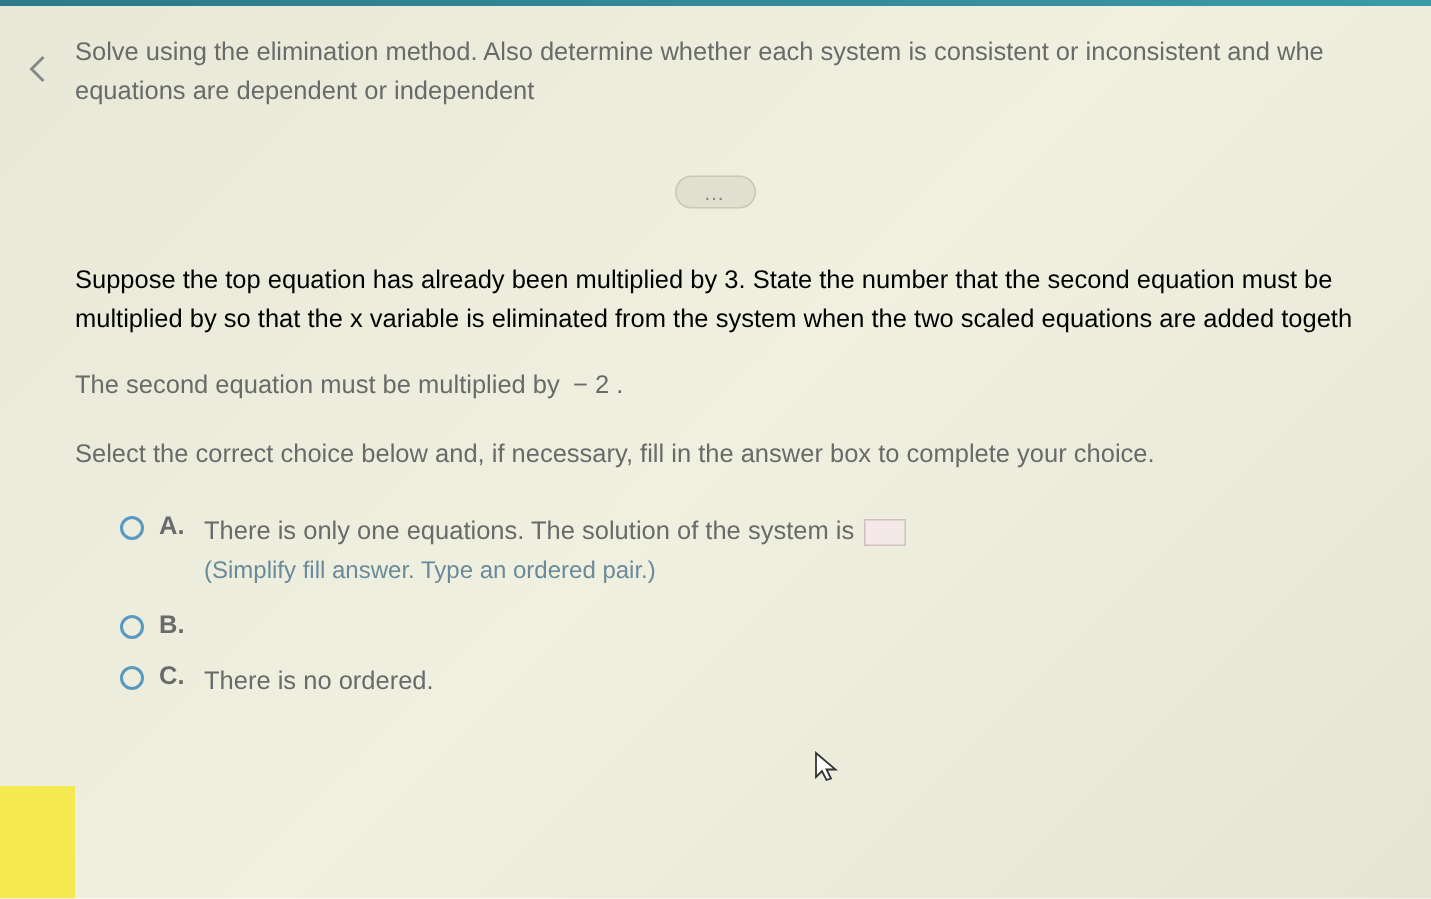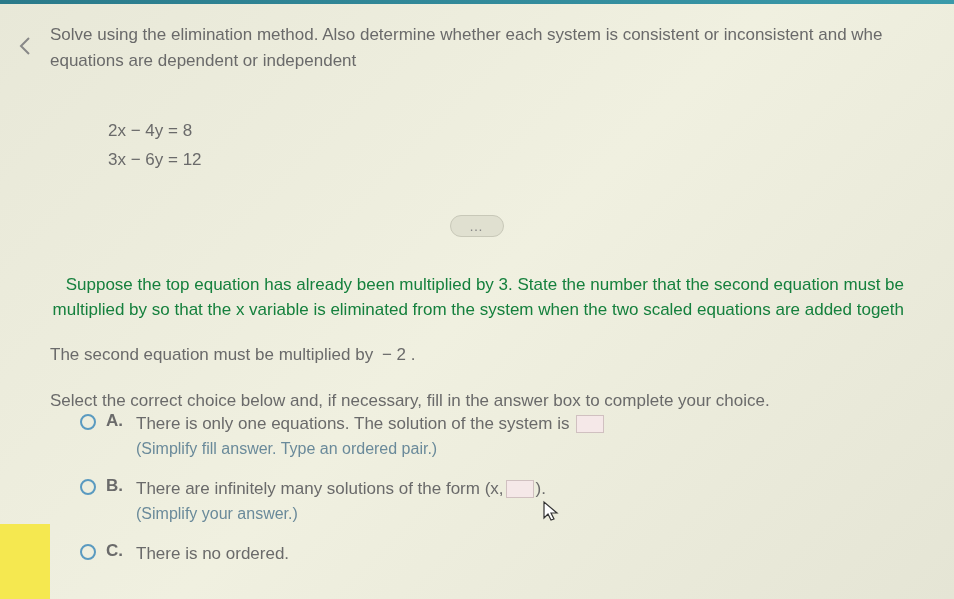--- a/index.html
+++ b/index.html
@@ -67,36 +67,36 @@
       border-radius: 12px;
       padding: 2px 18px;
       font-size: 14px;
       color: #888;
       cursor: pointer;
       letter-spacing: 2px;
     }
     .sub-question {
       font-size: 17px;
       line-height: 1.5;
-      color: #15803d;
+      color: #000000;
       margin-bottom: 22px;
-      text-align: right;
     }
     .answer-line {
       font-size: 17px;
       color: #6a6a6a;
       margin-bottom: 26px;
     }
     .answer-value {
       display: inline-block;
       margin-left: 4px;
     }
     .instruction {
       font-size: 17px;
       color: #6a6a6a;
+      margin-bottom: 28px;
     }
     .choices {
       margin-left: 30px;
     }
     .choice {
       display: flex;
       align-items: flex-start;
       margin-bottom: 14px;
       font-size: 17px;
       color: #6a6a6a;
@@ -159,24 +159,20 @@
 
 <div class="back-arrow">
   <svg viewBox="0 0 24 24">
     <polyline points="15 4 7 12 15 20"></polyline>
   </svg>
 </div>
 
 <div class="content">
   <div class="question-text">Solve using the elimination method. Also determine whether each system is consistent or inconsistent and whe equations are dependent or independent</div>
 
-  <div class="equations">
-    <div class="equation">2x − 4y = 8</div>
-    <div class="equation">3x − 6y = 12</div>
-  </div>
 
   <div class="more-button">
     <button class="ellipsis-btn">…</button>
   </div>
 
   <div class="sub-question">Suppose the top equation has already been multiplied by 3. State the number that the second equation must be multiplied by so that the x variable is eliminated from the system when the two scaled equations are added togeth</div>
 
   <div class="answer-line">
     <span>The second equation must be multiplied by</span>
     <span class="answer-value">− 2</span> .
@@ -192,24 +188,20 @@
       <div class="choice-text">
         <span>There is only one equations. The solution of the system is </span>
         <span class="answer-box"></span><br>
         <span class="hint">(Simplify fill answer. Type an ordered pair.)</span>
       </div>
     </div>
 
     <div class="choice">
       <div class="radio"></div>
       <div class="choice-letter">B.</div>
-      <div class="choice-text">
-        <span>There are infinitely many solutions of the form (x,</span><span class="answer-box"></span><span>).</span><br>
-        <span class="hint">(Simplify your answer.)</span>
-      </div>
     </div>
 
     <div class="choice">
       <div class="radio"></div>
       <div class="choice-letter">C.</div>
       <div class="choice-text">There is no ordered.</div>
     </div>
 
   </div>
 </div>

